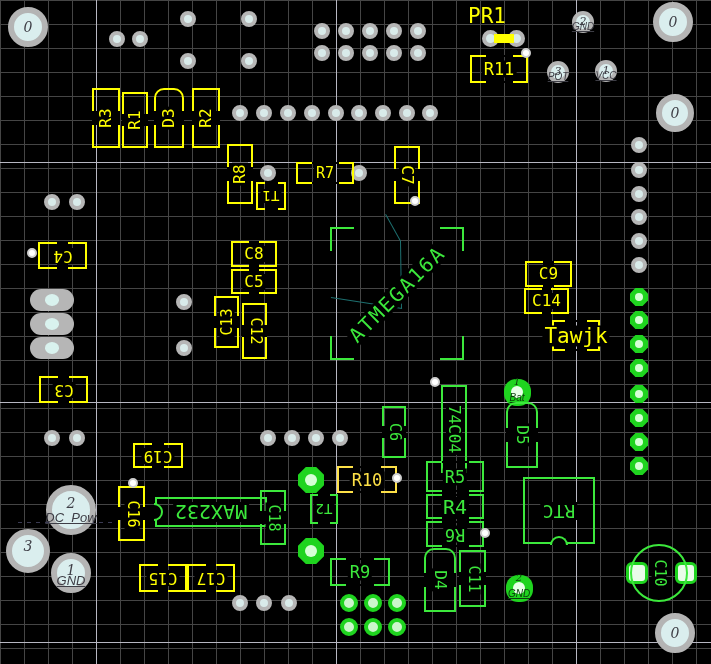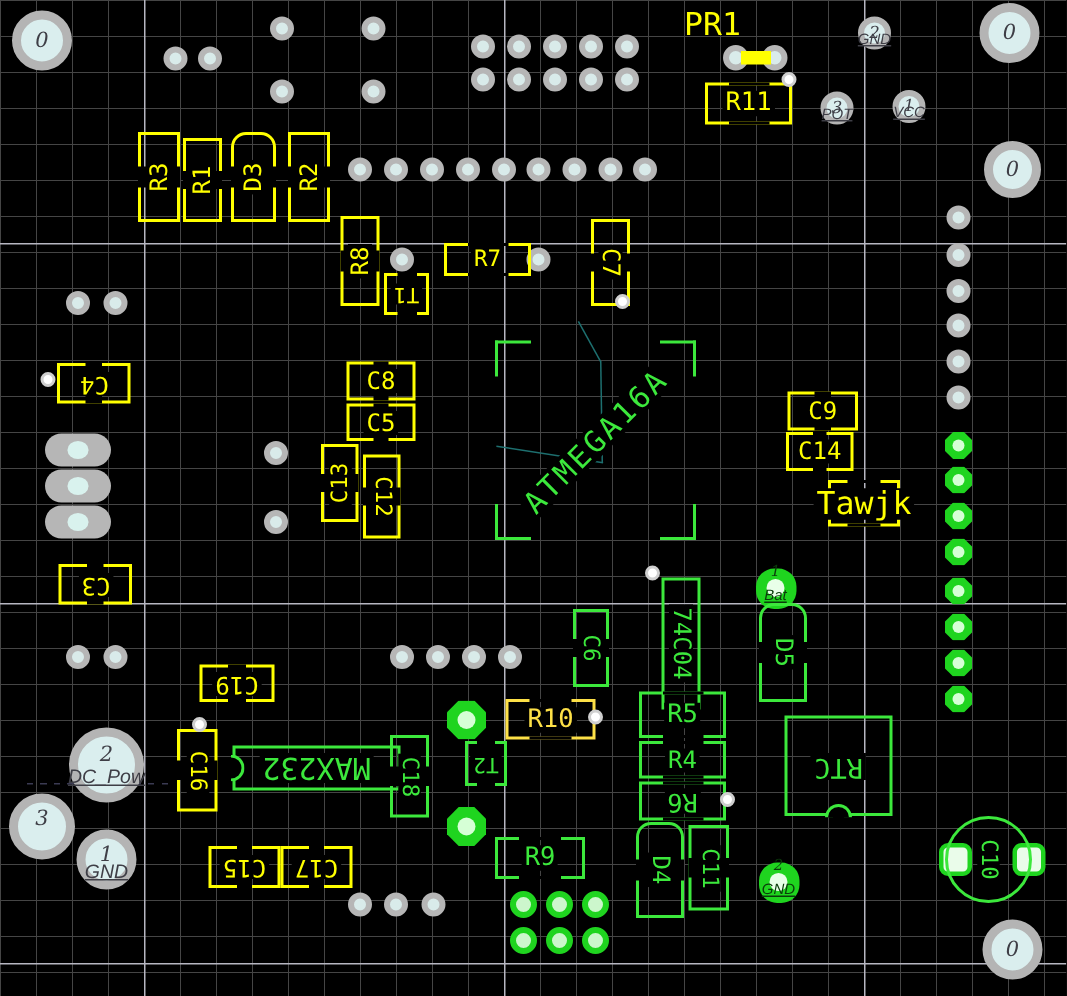--- a/index.html
+++ b/index.html
@@ -68,21 +68,21 @@
     <div class="gmaj" style="left: 336px; top: 0px; width: 1px; height: 664px;"></div>
     <div class="gmaj" style="left: 576px; top: 0px; width: 1px; height: 664px;"></div>
     <div class="gmaj" style="left: 0px; top: 162px; width: 711px; height: 1px;"></div>
     <div class="gmaj" style="left: 0px; top: 402px; width: 711px; height: 1px;"></div>
     <div class="gmaj" style="left: 0px; top: 642px; width: 711px; height: 1px;"></div>
     <div class="line" style="left: 386px; top: 214px; width: 30.8869px; height: 1px; transform: rotate(1.0637rad); background: rgb(29, 111, 111);"></div>
     <div class="line" style="left: 401px; top: 241px; width: 67.0075px; height: 1px; transform: rotate(1.55587rad); background: rgb(29, 111, 111);"></div>
     <div class="line" style="left: 331px; top: 297px; width: 71.8471px; height: 1px; transform: rotate(0.153708rad); background: rgb(29, 111, 111);"></div>
     <div class="line" style="left: 18px; top: 522px; width: 97px; height: 1px; transform: rotate(0rad); background: repeating-linear-gradient(to right, rgb(58, 58, 82) 0px, rgb(58, 58, 82) 4px, transparent 4px, transparent 9px);"></div>
     <div class="trace" style="left: 494px; top: 34px; width: 20px; height: 9px; background: rgb(255, 255, 0);"></div>
-    <div class="silk-text" style="left: 456px; top: 6px; color: rgb(255, 255, 0); font-size: 21px;">PR1</div>
+    <div class="silk-text" style="left: 456px; top: 6px; color: rgb(255, 255, 0); font-size: 21px; padding-left: 12px;">PR1</div>
     <div class="cmp brk-h" style="left: 470px; top: 55px; width: 58px; height: 28px; color: rgb(255, 255, 0);">
       <span class="lbl r0" style="font-size: 17px;">R11</span>
     </div>
     <div class="cmp chip-v" style="left: 92px; top: 88px; width: 28px; height: 60px; color: rgb(255, 255, 0);">
       <span class="lbl rm90" style="font-size: 16px;">R3</span>
     </div>
     <div class="cmp chip-v" style="left: 122px; top: 92px; width: 26px; height: 56px; color: rgb(255, 255, 0);">
       <span class="lbl rm90" style="font-size: 16px;">R1</span>
     </div>
     <div class="cmp diode-v" style="left: 154px; top: 88px; width: 30px; height: 60px; color: rgb(255, 255, 0);">
@@ -161,21 +161,21 @@
     <div class="cmp brk-h" style="left: 337px; top: 466px; width: 60px; height: 27px; color: #fde047;">
       <span class="lbl r0" style="font-size: 17px;">R10</span>
     </div>
     <div class="cmp brk-h" style="left: 310px; top: 494px; width: 28px; height: 30px; color: rgb(60, 232, 60);">
       <span class="lbl r180" style="font-size: 14px;">T2</span>
     </div>
     <div class="cmp brk-h" style="left: 426px; top: 461px; width: 58px; height: 31px; color: rgb(60, 232, 60);">
       <span class="lbl r0" style="font-size: 17px;">R5</span>
     </div>
     <div class="cmp brk-h" style="left: 426px; top: 494px; width: 58px; height: 25px; color: rgb(60, 232, 60);">
-      <span class="lbl r0" style="font-size: 16px; text-align: right;">R4</span>
+      <span class="lbl r0" style="font-size: 20px; text-align: right;">R4</span>
     </div>
     <div class="cmp brk-h" style="left: 426px; top: 521px; width: 58px; height: 26px; color: rgb(60, 232, 60);">
       <span class="lbl r180" style="font-size: 17px;">R6</span>
     </div>
     <div class="cmp brk-h" style="left: 330px; top: 558px; width: 60px; height: 28px; color: rgb(60, 232, 60);">
       <span class="lbl r0" style="font-size: 17px;">R9</span>
     </div>
     <div class="cmp diode-v" style="left: 424px; top: 548px; width: 32px; height: 64px; color: rgb(60, 232, 60);">
       <span class="lbl r90" style="font-size: 16px;">D4</span>
     </div>

